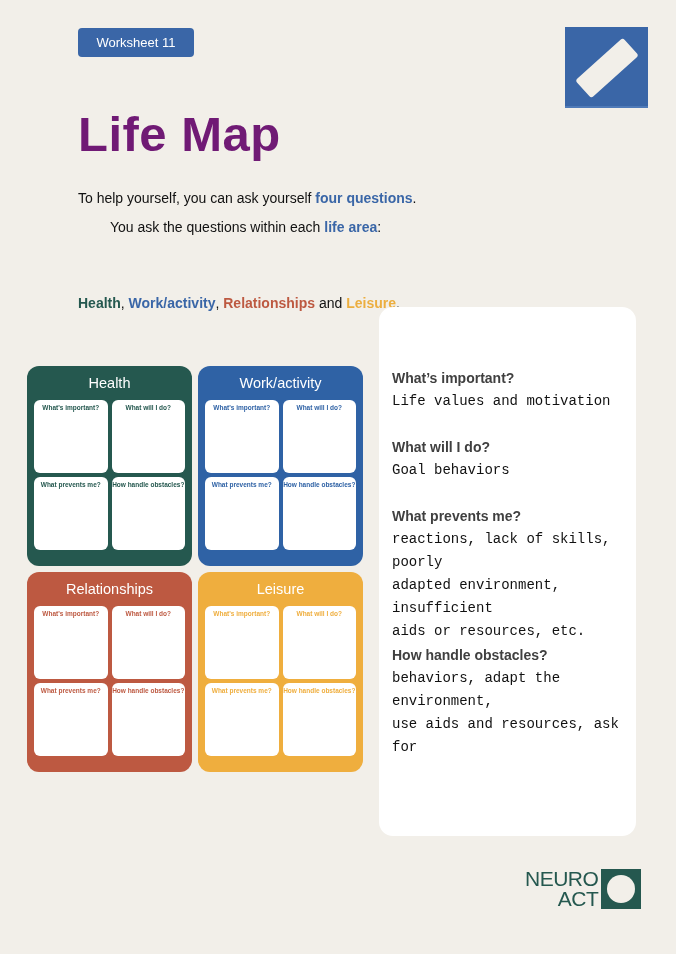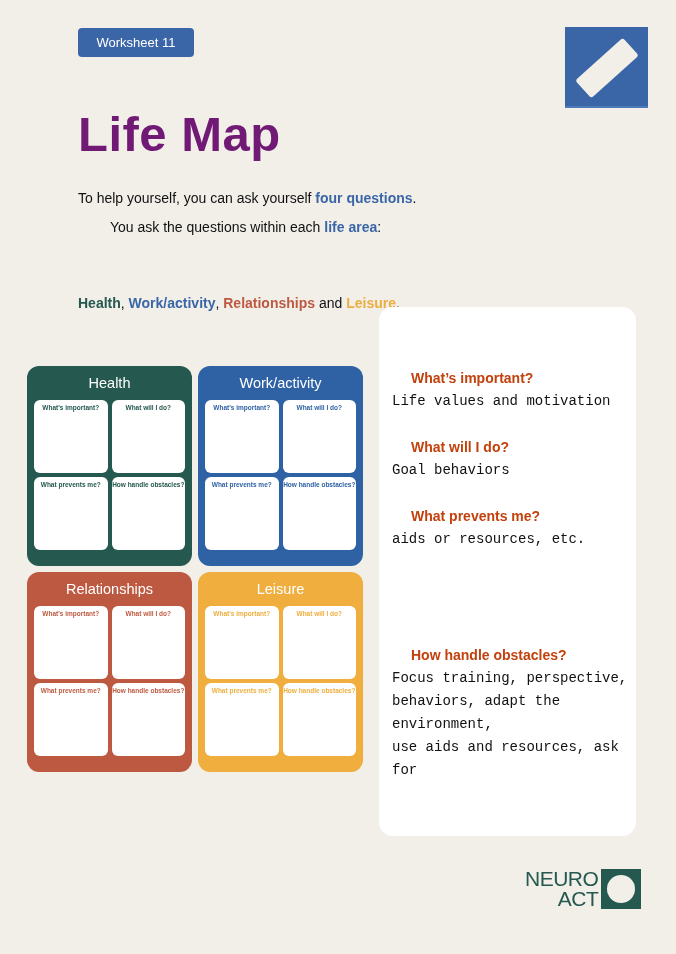--- a/index.html
+++ b/index.html
@@ -73,21 +73,21 @@
 
   .info-card {
     position: absolute; left: 379px; top: 307px;
     width: 257px; height: 529px;
     background: #fff; border-radius: 14px;
   }
   .info {
     position: absolute; left: 392px; width: 240px;
     font-size: 14px; line-height: 23px;
   }
-  .info .q { color: #c2410c; font-weight: bold; margin-left: 19px; }
+  .info .q { color: #404040; font-weight: bold; }
   .info .a { color: #111; font-family: Liberation Mono, monospace; }
   .info.i1 { top: 367px; }
   .info.i2 { top: 436px; }
   .info.i3 { top: 505px; }
   .info.i4 { top: 644px; }
 
   .logo {
     position: absolute; left: 525px; top: 869px;
     display: flex; align-items: flex-end;
   }
@@ -171,25 +171,26 @@
 <div class="info i1">
   <div class="q">What’s important?</div>
   <div class="a">Life values and motivation</div>
 </div>
 <div class="info i2">
   <div class="q">What will I do?</div>
   <div class="a">Goal behaviors</div>
 </div>
 <div class="info i3">
   <div class="q">What prevents me?</div>
+  <div class="a">reactions, lack of skills, poorly</div>
+  <div class="a">adapted environment, insufficient</div>
   <div class="a">aids or resources, etc.</div>
 </div>
 <div class="info i4">
   <div class="q">How handle obstacles?</div>
-  <div class="a">Focus training, perspective,</div>
   <div class="a">behaviors, adapt the environment,</div>
   <div class="a">use aids and resources, ask for</div>
 </div>
 
 <div class="logo">
   <div class="words">
     <div>NEURO</div>
     <div>ACT</div>
   </div>
   <div class="box">

